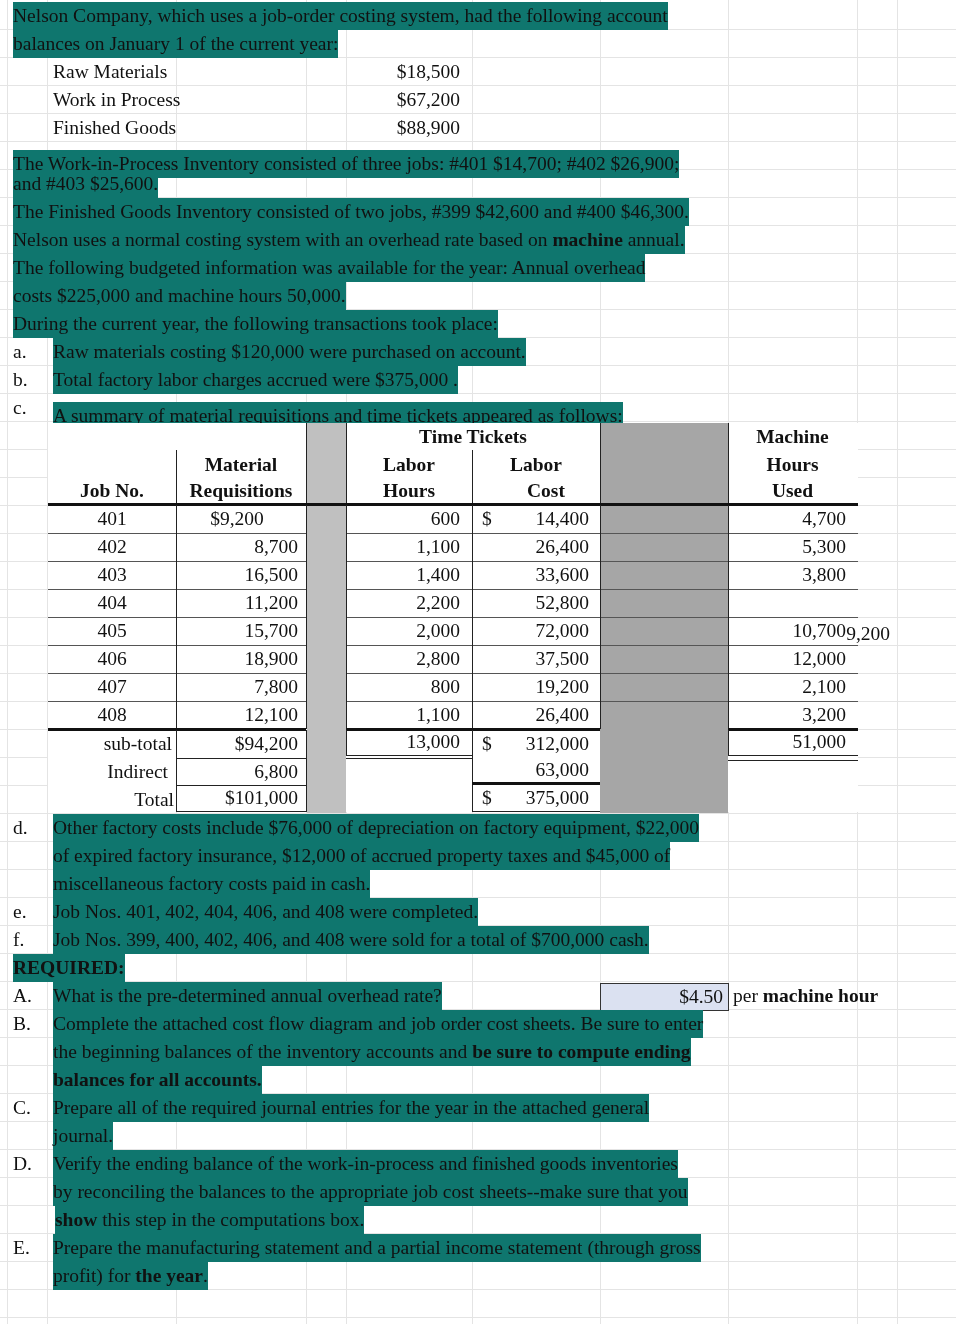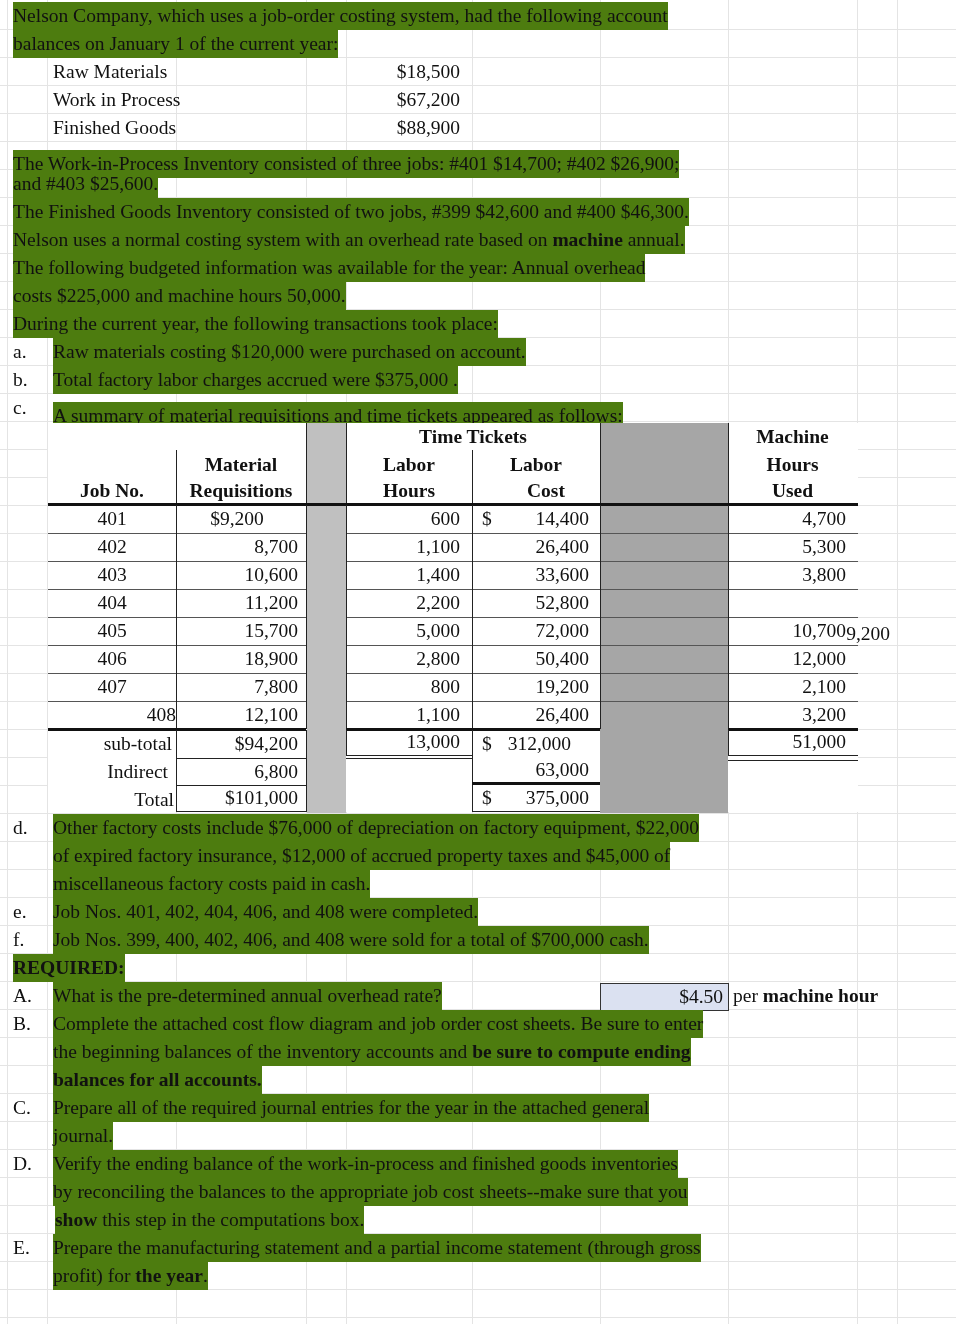--- a/index.html
+++ b/index.html
@@ -4,21 +4,21 @@
 <style>
   html,body{margin:0;padding:0;background:#fff;}
   body{width:956px;height:1324px;position:relative;overflow:hidden;
        font-family:"Liberation Serif","DejaVu Serif",serif;color:#111;}
   #sheet{position:absolute;left:0;top:0;width:956px;height:1324px;
     background-color:#fff;
     background-image:
       repeating-linear-gradient(to bottom, transparent 0, transparent 27px, #e4e4e4 27px, #e4e4e4 28px);
     background-position:0 2px;}
   .vline{position:absolute;top:0;height:1324px;width:1px;background:#e4e4e4;}
-  .t{position:absolute;font-size:19.5px;line-height:28px;white-space:nowrap;background:#4d7c0f;}
+  .t{position:absolute;font-size:19.5px;line-height:28px;white-space:nowrap;background:#0f766e;}
   .nb{background:transparent;}
   .b{font-weight:bold;}
   .r{text-align:right;}
   .c{text-align:center;}
   .shade1{position:absolute;background:#c0c0c0;}
   .shade2{position:absolute;background:#a6a6a6;}
   .hl{position:absolute;height:1px;background:#222;}
   .hl2{position:absolute;height:3px;background:#111;}
   .vl{position:absolute;width:1px;background:#222;}
   .dbl{position:absolute;height:4px;border-top:1px solid #222;border-bottom:1px solid #222;}
@@ -116,21 +116,21 @@
       <div class="cell r" style="left:346px;top:533px;width:114px;">1,100</div>
       <div class="cell" style="left:482px;top:533px;"></div>
       <div class="cell r" style="left:472px;top:533px;width:117px;">26,400</div>
       <div class="cell r" style="left:728px;top:533px;width:118px;">5,300</div>
       <div class="hl" style="left:48px;top:561px;width:258px;background:#555;"></div>
       <div class="hl" style="left:346px;top:561px;width:254px;background:#555;"></div>
       <div class="hl" style="left:600px;top:561px;width:128px;background:#555;"></div>
       <div class="hl" style="left:728px;top:561px;width:130px;background:#555;"></div>
       <div class="" style="position:absolute;left:48px;top:562px;width:810px;height:28px;"></div>
       <div class="cell c" style="left:48px;top:561px;width:128px;">403</div>
-      <div class="cell r" style="left:176px;top:561px;width:122px;">10,600</div>
+      <div class="cell r" style="left:176px;top:561px;width:122px;">16,500</div>
       <div class="cell r" style="left:346px;top:561px;width:114px;">1,400</div>
       <div class="cell" style="left:482px;top:561px;"></div>
       <div class="cell r" style="left:472px;top:561px;width:117px;">33,600</div>
       <div class="cell r" style="left:728px;top:561px;width:118px;">3,800</div>
       <div class="hl" style="left:48px;top:589px;width:258px;background:#555;"></div>
       <div class="hl" style="left:346px;top:589px;width:254px;background:#555;"></div>
       <div class="hl" style="left:600px;top:589px;width:128px;background:#555;"></div>
       <div class="hl" style="left:728px;top:589px;width:130px;background:#555;"></div>
       <div class="" style="position:absolute;left:48px;top:590px;width:810px;height:28px;"></div>
       <div class="cell c" style="left:48px;top:589px;width:128px;">404</div>
@@ -139,52 +139,52 @@
       <div class="cell" style="left:482px;top:589px;"></div>
       <div class="cell r" style="left:472px;top:589px;width:117px;">52,800</div>
       <div class="cell r" style="left:728px;top:620px;width:118px;margin-left:44px;">9,200</div>
       <div class="hl" style="left:48px;top:617px;width:258px;background:#555;"></div>
       <div class="hl" style="left:346px;top:617px;width:254px;background:#555;"></div>
       <div class="hl" style="left:600px;top:617px;width:128px;background:#555;"></div>
       <div class="hl" style="left:728px;top:617px;width:130px;background:#555;"></div>
       <div class="" style="position:absolute;left:48px;top:618px;width:810px;height:28px;"></div>
       <div class="cell c" style="left:48px;top:617px;width:128px;">405</div>
       <div class="cell r" style="left:176px;top:617px;width:122px;">15,700</div>
-      <div class="cell r" style="left:346px;top:617px;width:114px;">5,000</div>
+      <div class="cell r" style="left:346px;top:617px;width:114px;">2,000</div>
       <div class="cell" style="left:482px;top:617px;"></div>
       <div class="cell r" style="left:472px;top:617px;width:117px;">72,000</div>
       <div class="cell r" style="left:728px;top:617px;width:118px;">10,700</div>
       <div class="hl" style="left:48px;top:645px;width:258px;background:#555;"></div>
       <div class="hl" style="left:346px;top:645px;width:254px;background:#555;"></div>
       <div class="hl" style="left:600px;top:645px;width:128px;background:#555;"></div>
       <div class="hl" style="left:728px;top:645px;width:130px;background:#555;"></div>
       <div class="" style="position:absolute;left:48px;top:646px;width:810px;height:28px;"></div>
       <div class="cell c" style="left:48px;top:645px;width:128px;">406</div>
       <div class="cell r" style="left:176px;top:645px;width:122px;">18,900</div>
       <div class="cell r" style="left:346px;top:645px;width:114px;">2,800</div>
       <div class="cell" style="left:482px;top:645px;"></div>
-      <div class="cell r" style="left:472px;top:645px;width:117px;">50,400</div>
+      <div class="cell r" style="left:472px;top:645px;width:117px;">37,500</div>
       <div class="cell r" style="left:728px;top:645px;width:118px;">12,000</div>
       <div class="hl" style="left:48px;top:673px;width:258px;background:#555;"></div>
       <div class="hl" style="left:346px;top:673px;width:254px;background:#555;"></div>
       <div class="hl" style="left:600px;top:673px;width:128px;background:#555;"></div>
       <div class="hl" style="left:728px;top:673px;width:130px;background:#555;"></div>
       <div class="" style="position:absolute;left:48px;top:674px;width:810px;height:28px;"></div>
       <div class="cell c" style="left:48px;top:673px;width:128px;">407</div>
       <div class="cell r" style="left:176px;top:673px;width:122px;">7,800</div>
       <div class="cell r" style="left:346px;top:673px;width:114px;">800</div>
       <div class="cell" style="left:482px;top:673px;"></div>
       <div class="cell r" style="left:472px;top:673px;width:117px;">19,200</div>
       <div class="cell r" style="left:728px;top:673px;width:118px;">2,100</div>
       <div class="hl" style="left:48px;top:701px;width:258px;background:#555;"></div>
       <div class="hl" style="left:346px;top:701px;width:254px;background:#555;"></div>
       <div class="hl" style="left:600px;top:701px;width:128px;background:#555;"></div>
       <div class="hl" style="left:728px;top:701px;width:130px;background:#555;"></div>
       <div class="" style="position:absolute;left:48px;top:702px;width:810px;height:28px;"></div>
-      <div class="cell c" style="left:48px;top:701px;width:128px;text-align:right;">408</div>
+      <div class="cell c" style="left:48px;top:701px;width:128px;">408</div>
       <div class="cell r" style="left:176px;top:701px;width:122px;">12,100</div>
       <div class="cell r" style="left:346px;top:701px;width:114px;">1,100</div>
       <div class="cell" style="left:482px;top:701px;"></div>
       <div class="cell r" style="left:472px;top:701px;width:117px;">26,400</div>
       <div class="cell r" style="left:728px;top:701px;width:118px;">3,200</div>
     </div>
 
   <div class="vl" style="left:176px;top:505px;height:224px;"></div>
   <div class="vl" style="left:306px;top:505px;height:224px;"></div>
   <div class="vl" style="left:346px;top:505px;height:224px;"></div>
@@ -193,21 +193,21 @@
   <div class="vl" style="left:728px;top:505px;height:224px;"></div>
 
   <div class="hl2" style="left:48px;top:728px;width:258px;"></div>
   <div class="hl2" style="left:346px;top:728px;width:254px;"></div>
   <div class="hl2" style="left:728px;top:728px;width:130px;"></div>
 
   <div class="cell r" style="left:48px;top:730px;width:124px;">sub-total</div>
   <div class="cell r" style="left:176px;top:730px;width:122px;">$94,200</div>
   <div class="cell r" style="left:346px;top:728px;width:114px;">13,000</div>
   <div class="cell" style="left:482px;top:730px;">$</div>
-  <div class="cell r" style="left:454px;top:730px;width:117px;">312,000</div>
+  <div class="cell r" style="left:472px;top:730px;width:117px;">312,000</div>
   <div class="cell r" style="left:728px;top:728px;width:118px;">51,000</div>
 
   <div class="cell r" style="left:48px;top:758px;width:120px;">Indirect</div>
   <div class="cell r" style="left:176px;top:758px;width:122px;">6,800</div>
   <div class="cell r" style="left:472px;top:756px;width:117px;">63,000</div>
 
   <div class="cell r" style="left:48px;top:786px;width:126px;">Total</div>
   <div class="cell r" style="left:176px;top:784px;width:122px;">$101,000</div>
   <div class="cell" style="left:482px;top:784px;">$</div>
   <div class="cell r" style="left:472px;top:784px;width:117px;">375,000</div>

